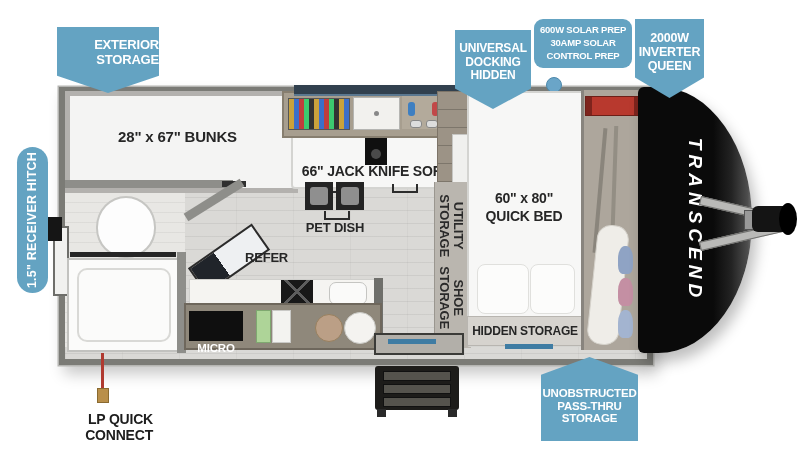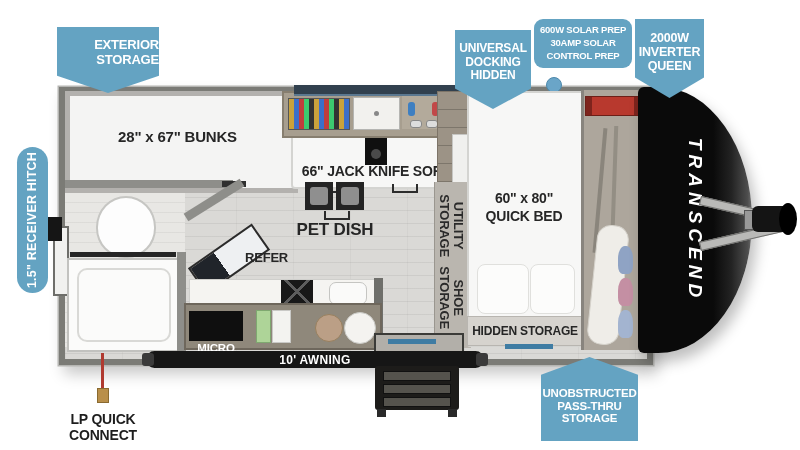--- a/index.html
+++ b/index.html
@@ -113,21 +113,21 @@
   <div class="abs" style="left:294px;top:85px;width:207px;height:9px;background:#31404e;border-bottom:2px solid #5b7890;"></div>
   <div class="abs" style="left:546px;top:77px;width:14px;height:14px;border-radius:50%;background:#6aa5c8;border:1px solid #4d88ab;"></div>
 
   <div class="abs" style="left:305px;top:182px;width:28px;height:28px;background:#242424;">
     <div style="position:absolute;inset:5px;background:#8f8f8f;border-radius:3px;"></div>
   </div>
   <div class="abs" style="left:336px;top:182px;width:28px;height:28px;background:#242424;">
     <div style="position:absolute;inset:5px;background:#8f8f8f;border-radius:3px;"></div>
   </div>
   <div class="abs" style="left:324px;top:211px;width:22px;height:7px;border:2px solid #2a2a2a;border-top:none;"></div>
-  <div class="lbl" style="left:295px;top:220px;width:80px;font-size:17px;">PET DISH</div>
+  <div class="lbl" style="left:295px;top:220px;width:80px;font-size:13px;">PET DISH</div>
 
   <div class="abs" style="left:437px;top:91px;width:33px;height:90px;background:#9c9386;border:1px solid #7d7468;
        background-image:repeating-linear-gradient(to bottom,transparent 0 17px,rgba(0,0,0,0.2) 17px 18px);"></div>
   <div class="abs" style="left:452px;top:134px;width:17px;height:124px;background:#f0f0ee;border:1px solid #c6c6c3;"></div>
   <div class="abs" style="left:434px;top:182px;width:36px;height:166px;background:#bab6af;border-left:1px solid #9a968f;"></div>
   <div class="vlabel" style="left:428px;top:190px;width:46px;height:72px;">
     <div class="rot">
       <span>UTILITY</span>
       <span>STORAGE</span>
     </div>
@@ -170,37 +170,32 @@
     <span class="rot">TRANSCEND</span>
   </div>
   <div class="abs" style="left:700px;top:196px;width:92px;height:7px;background:#b9b9b7;border:1px solid #6f6f6d;transform:rotate(13deg);transform-origin:left center;"></div>
   <div class="abs" style="left:700px;top:242px;width:92px;height:7px;background:#b9b9b7;border:1px solid #6f6f6d;transform:rotate(-13deg);transform-origin:left center;"></div>
   <div class="abs" style="left:744px;top:210px;width:12px;height:18px;background:#999;border:1px solid #555;"></div>
   <div class="abs" style="left:752px;top:206px;width:40px;height:26px;background:#141414;border-radius:6px;"></div>
   <div class="abs" style="left:779px;top:203px;width:18px;height:32px;background:#000;border-radius:50%;"></div>
 
   <div class="abs" style="left:47px;top:217px;width:15px;height:24px;background:#151515;"></div>
 
-  <div class="abs" style="left:146px;top:351px;width:338px;height:17px;background:#161616;border-radius:9px;display:flex;align-items:center;justify-content:center;">
-    <div style="position:absolute;left:-4px;top:2px;width:12px;height:13px;background:#3a3a3a;border-radius:3px;"></div>
-    <div style="position:absolute;right:-4px;top:2px;width:12px;height:13px;background:#3a3a3a;border-radius:3px;"></div>
-    <span style="color:#fff;font-weight:bold;font-size:12px;letter-spacing:0.3px;">10' AWNING</span>
-  </div>
 
   <div class="abs" style="left:375px;top:366px;width:84px;height:44px;background:#1d1c1a;border-radius:3px;">
     <div class="steps-tread" style="top:5px;"></div>
     <div class="steps-tread" style="top:18px;"></div>
     <div class="steps-tread" style="top:31px;"></div>
   </div>
   <div class="abs" style="left:377px;top:409px;width:9px;height:8px;background:#2a2a2a;"></div>
   <div class="abs" style="left:448px;top:409px;width:9px;height:8px;background:#2a2a2a;"></div>
 
   <div class="abs" style="left:101px;top:353px;width:3px;height:36px;background:#b03a30;"></div>
   <div class="abs" style="left:97px;top:388px;width:10px;height:13px;background:#b98f4a;border:1px solid #8a6a30;"></div>
-  <div class="ext-lbl" style="left:53px;top:412px;width:100px;">
+  <div class="ext-lbl" style="left:53px;top:412px;width:100px;text-align:right;">
     <span>LP QUICK</span>
     <span>CONNECT</span>
   </div>
 
   <div class="co arrow-down" style="left:57px;top:27px;width:102px;height:52px;font-size:13px;align-items:flex-end;">
     <span>EXTERIOR</span>
     <span>STORAGE</span>
   </div>
   <div class="co arrow-down" style="left:455px;top:30px;width:76px;height:65px;font-size:12px;">
     <span>UNIVERSAL</span>

